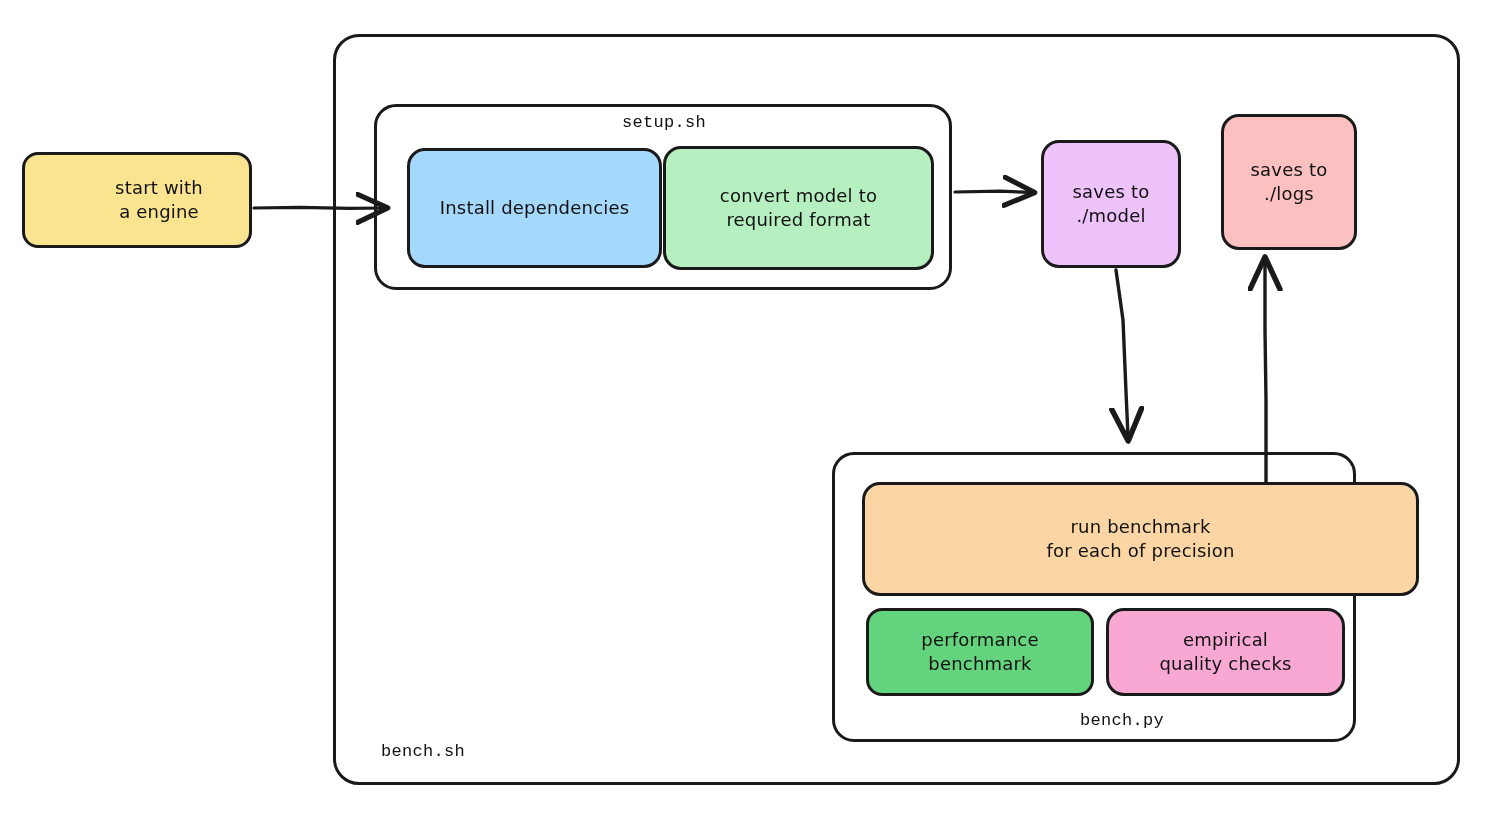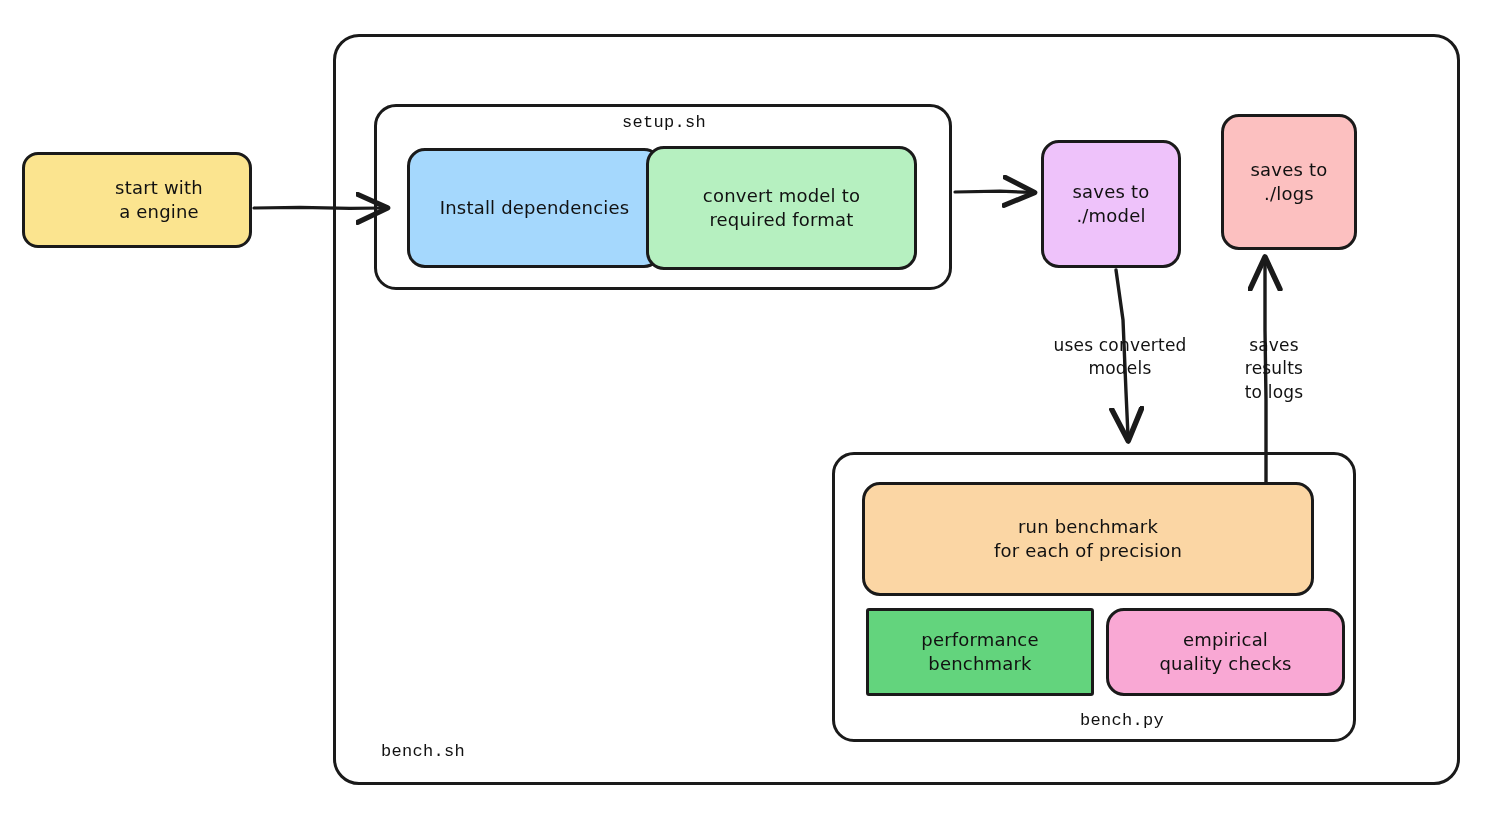--- a/index.html
+++ b/index.html
@@ -64,25 +64,25 @@
     font-size: 17px;
     text-align: center;
     line-height: 1.38;
     white-space: pre-line;
     letter-spacing: 0.2px;
   }
 
   
   #node-start       { left: 22px;   top: 152px; width: 230px; height: 96px;  border-radius: 16px; font-size: 18px; padding-left: 44px; }
   #node-install     { left: 407px;  top: 148px; width: 255px; height: 120px; border-radius: 18px; font-size: 18px; }
-  #node-convert     { left: 646px;  top: 146px; width: 271px; height: 124px; border-radius: 18px; font-size: 18px; }
+  #node-convert     { left: 663px;  top: 146px; width: 271px; height: 124px; border-radius: 18px; font-size: 18px; }
   #node-savesmodel  { left: 1041px; top: 140px; width: 140px; height: 128px; border-radius: 18px; font-size: 18px; }
   #node-saveslogs   { left: 1221px; top: 114px; width: 136px; height: 136px; border-radius: 18px; font-size: 18px; }
-  #node-runbench    { left: 862px;  top: 482px; width: 452px; height: 114px; border-radius: 18px; font-size: 18px; }
-  #node-perf        { left: 866px;  top: 608px; width: 228px; height: 88px;  border-radius: 3px; font-size: 18px; }
+  #node-runbench    { left: 862px;  top: 482px; width: 557px; height: 114px; border-radius: 18px; font-size: 18px; }
+  #node-perf        { left: 866px;  top: 608px; width: 228px; height: 88px;  border-radius: 16px; font-size: 18px; }
   #node-quality     { left: 1106px; top: 608px; width: 239px; height: 88px;  border-radius: 18px; font-size: 18px; }
 
   #container-benchsh { left: 333px; top: 34px;  width: 1127px; height: 751px; }
   #container-setup   { left: 374px; top: 104px; width: 578px;  height: 186px; border-radius: 22px; }
   #container-benchpy { left: 832px; top: 452px; width: 524px;  height: 290px; border-radius: 22px; }
 
   #label-benchsh  { left: 381px; top: 742px; }
   #label-setup    { left: 622px; top: 113px; }
   #label-benchpy  { left: 1080px; top: 711px; }
 
@@ -135,20 +135,15 @@
 
   <div class="node" id="node-runbench" style="background-color: rgb(251, 214, 164);">run benchmark
 for each of precision</div>
 
   <div class="node" id="node-perf" style="background-color: rgb(99, 212, 125);">performance
 benchmark</div>
 
   <div class="node" id="node-quality" style="background-color: #f9a8d4;">empirical
 quality checks</div>
 
-  <div class="edge-label" id="edgelabel-uses">uses converted
-models</div>
 
-  <div class="edge-label" id="edgelabel-saves">saves
-results
-to logs</div>
 
 </div>
 
 </body></html>

